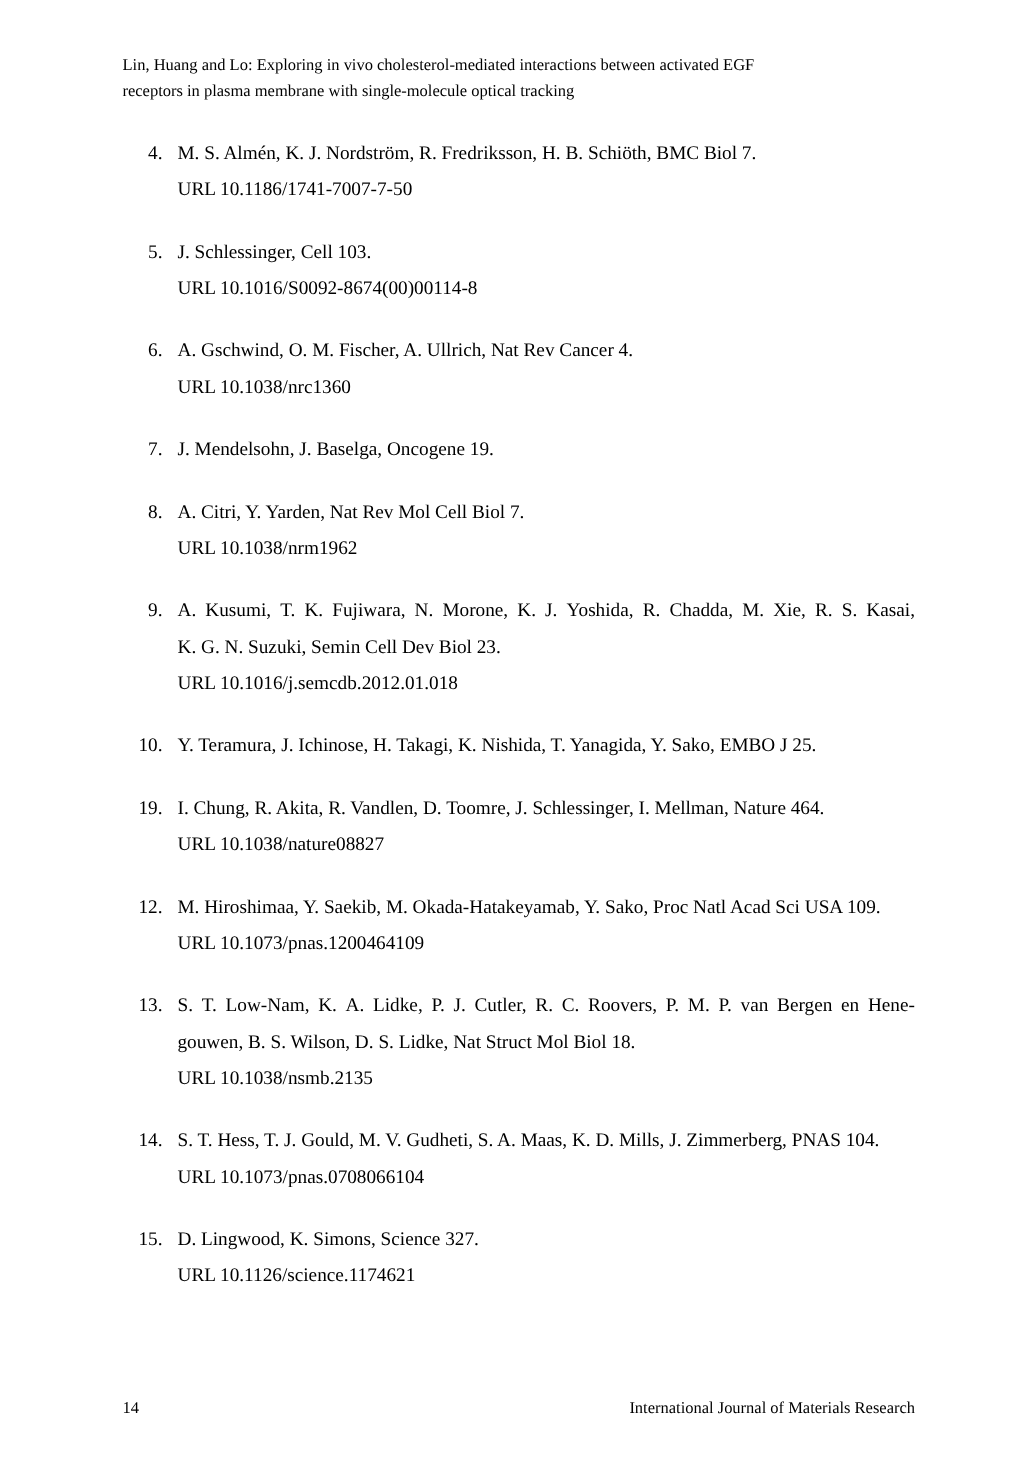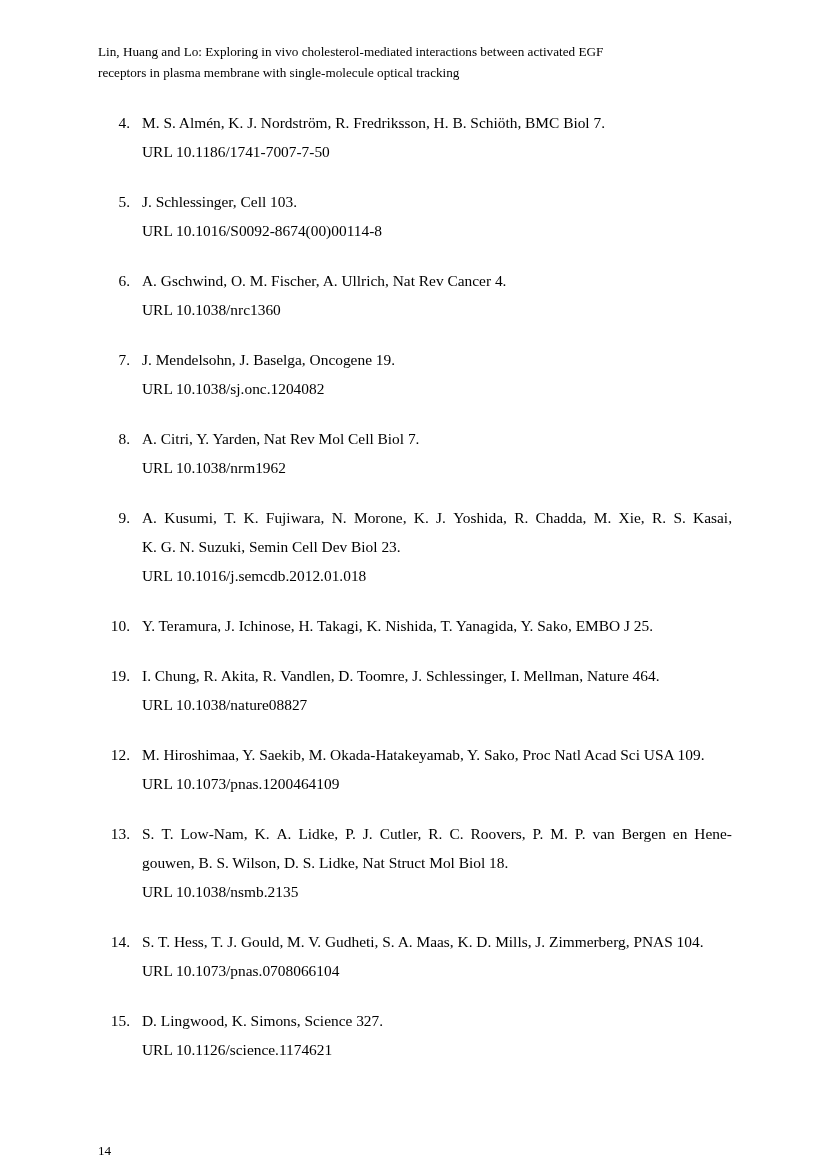--- a/index.html
+++ b/index.html
@@ -92,21 +92,20 @@
     position: absolute;
     left: 98px;
     right: 95px;
     top: 1115px;
     height: 22px;
     display: flex;
     align-items: baseline;
     justify-content: space-between;
     font-size: 13.2px;
     line-height: 22px;
-    margin-top: 25px;
   }
   .footer .pagenum { text-align: left; }
   .footer .journal { text-align: right; }
 </style>
 </head>
 <body>
 
 <div class="page">
   <div class="content">
 
@@ -134,21 +133,20 @@
           <span class="refnum">6.</span>
           <div class="refbody">
             <span class="refline">A. Gschwind, O. M. Fischer, A. Ullrich, Nat Rev Cancer 4.</span>
             <span class="urlline">URL 10.1038/nrc1360</span>
           </div>
         </li>
         <li class="refitem">
           <span class="refnum">7.</span>
           <div class="refbody">
             <span class="refline">J. Mendelsohn, J. Baselga, Oncogene 19.</span>
-            <span class="urlline">URL 10.1038/sj.onc.1204082</span>
           </div>
         </li>
         <li class="refitem">
           <span class="refnum">8.</span>
           <div class="refbody">
             <span class="refline">A. Citri, Y. Yarden, Nat Rev Mol Cell Biol 7.</span>
             <span class="urlline">URL 10.1038/nrm1962</span>
           </div>
         </li>
         <li class="refitem">
@@ -238,14 +236,15 @@
             <span class="refline">D. Lingwood, K. Simons, Science 327.</span>
             <span class="urlline">URL 10.1126/science.1174621</span>
           </div>
         </li>
       </ol>
 
   </div>
 
   <div class="footer">
     <span class="pagenum">14</span>
+    <span class="journal">International Journal of Materials Research</span>
   </div>
 </div>
 
 </body></html>

